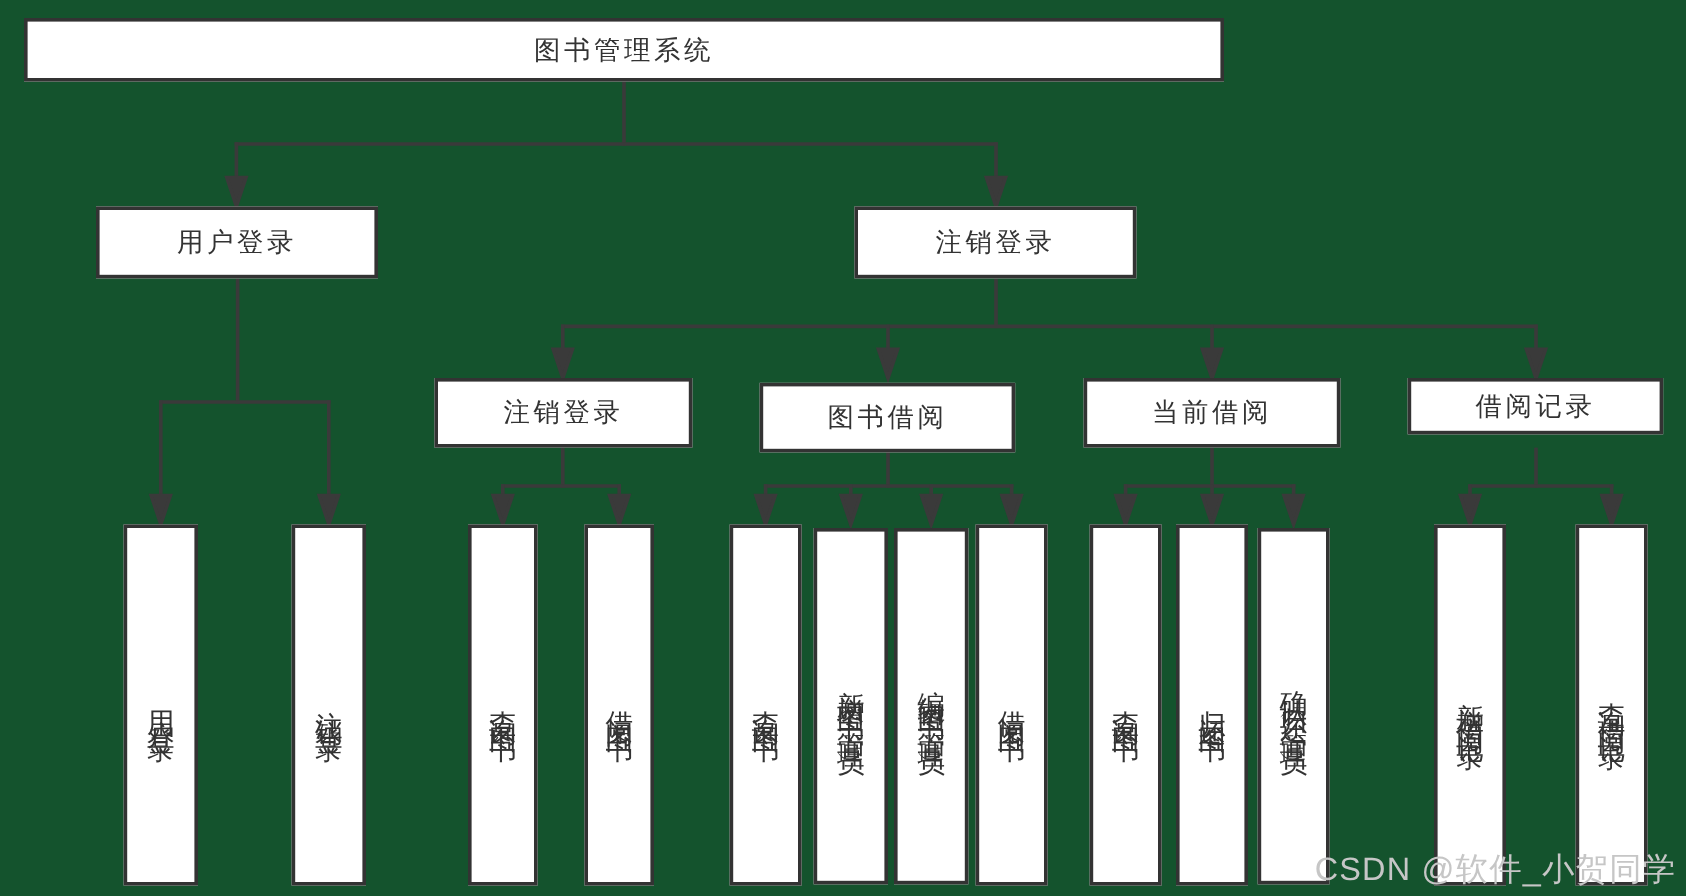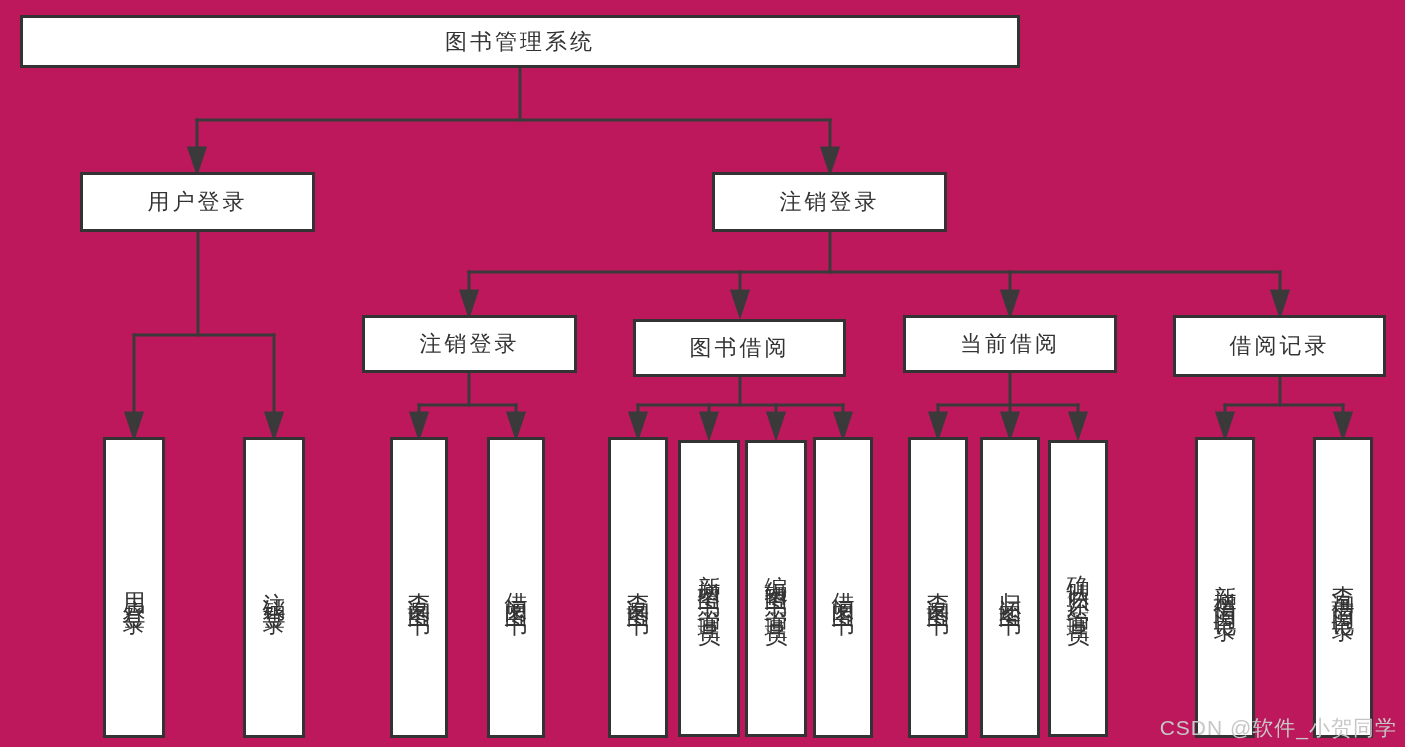--- a/index.html
+++ b/index.html
@@ -4,21 +4,21 @@
 <style>
   html, body {
     margin: 0;
     padding: 0;
     background: #ffffff;
   }
   .canvas {
     position: relative;
     width: 1405px;
     height: 747px;
-    background: #be185d;
+    background: #14532d;
     overflow: hidden;
     font-family: "Liberation Sans", "DejaVu Sans", sans-serif;
     color: #333333;
   }
   .connectors {
     position: absolute;
     left: 0;
     top: 0;
     width: 1405px;
     height: 747px;
@@ -42,21 +42,21 @@
     writing-mode: vertical-lr;
     text-orientation: mixed;
     font-size: 23px;
     letter-spacing: 7px;
     line-height: 1;
   }
   .watermark {
     position: absolute;
     right: 8px;
     bottom: 5px;
-    font-size: 21px;
+    font-size: 27px;
     letter-spacing: 1px;
     color: #c6c6c6;
     white-space: nowrap;
   }
 </style>
 </head>
 <body>
 
 <div class="canvas">
 
@@ -125,21 +125,21 @@
   </svg>
 
   <div class="node h" style="left:20px; top:15px; width:1000px; height:53px;">图书管理系统</div>
 
   <div class="node h" style="left:80px; top:172px; width:235px; height:60px;">用户登录</div>
   <div class="node h" style="left:712px; top:172px; width:235px; height:60px;">注销登录</div>
 
   <div class="node h" style="left:362px; top:315px; width:215px; height:58px;">注销登录</div>
   <div class="node h" style="left:633px; top:319px; width:213px; height:58px;">图书借阅</div>
   <div class="node h" style="left:903px; top:315px; width:214px; height:58px;">当前借阅</div>
-  <div class="node h" style="left:1173px; top:315px; width:213px; height:62px;">借阅记录</div>
+  <div class="node h" style="left:1173px; top:315px; width:213px; height:47px;">借阅记录</div>
 
   <div class="node v" style="left:103px; top:437px; width:62px; height:301px;">用户登录</div>
   <div class="node v" style="left:243px; top:437px; width:62px; height:301px;">注销登录</div>
 
   <div class="node v" style="left:390px; top:437px; width:58px; height:301px;">查询图书</div>
   <div class="node v" style="left:487px; top:437px; width:58px; height:301px;">借阅图书</div>
 
   <div class="node v" style="left:608px; top:437px; width:60px; height:301px;">查询图书</div>
   <div class="node v" style="left:678px; top:440px; width:62px; height:297px;">新增图书（管理员）</div>
   <div class="node v" style="left:745px; top:440px; width:62px; height:297px;">编辑图书（管理员）</div>

